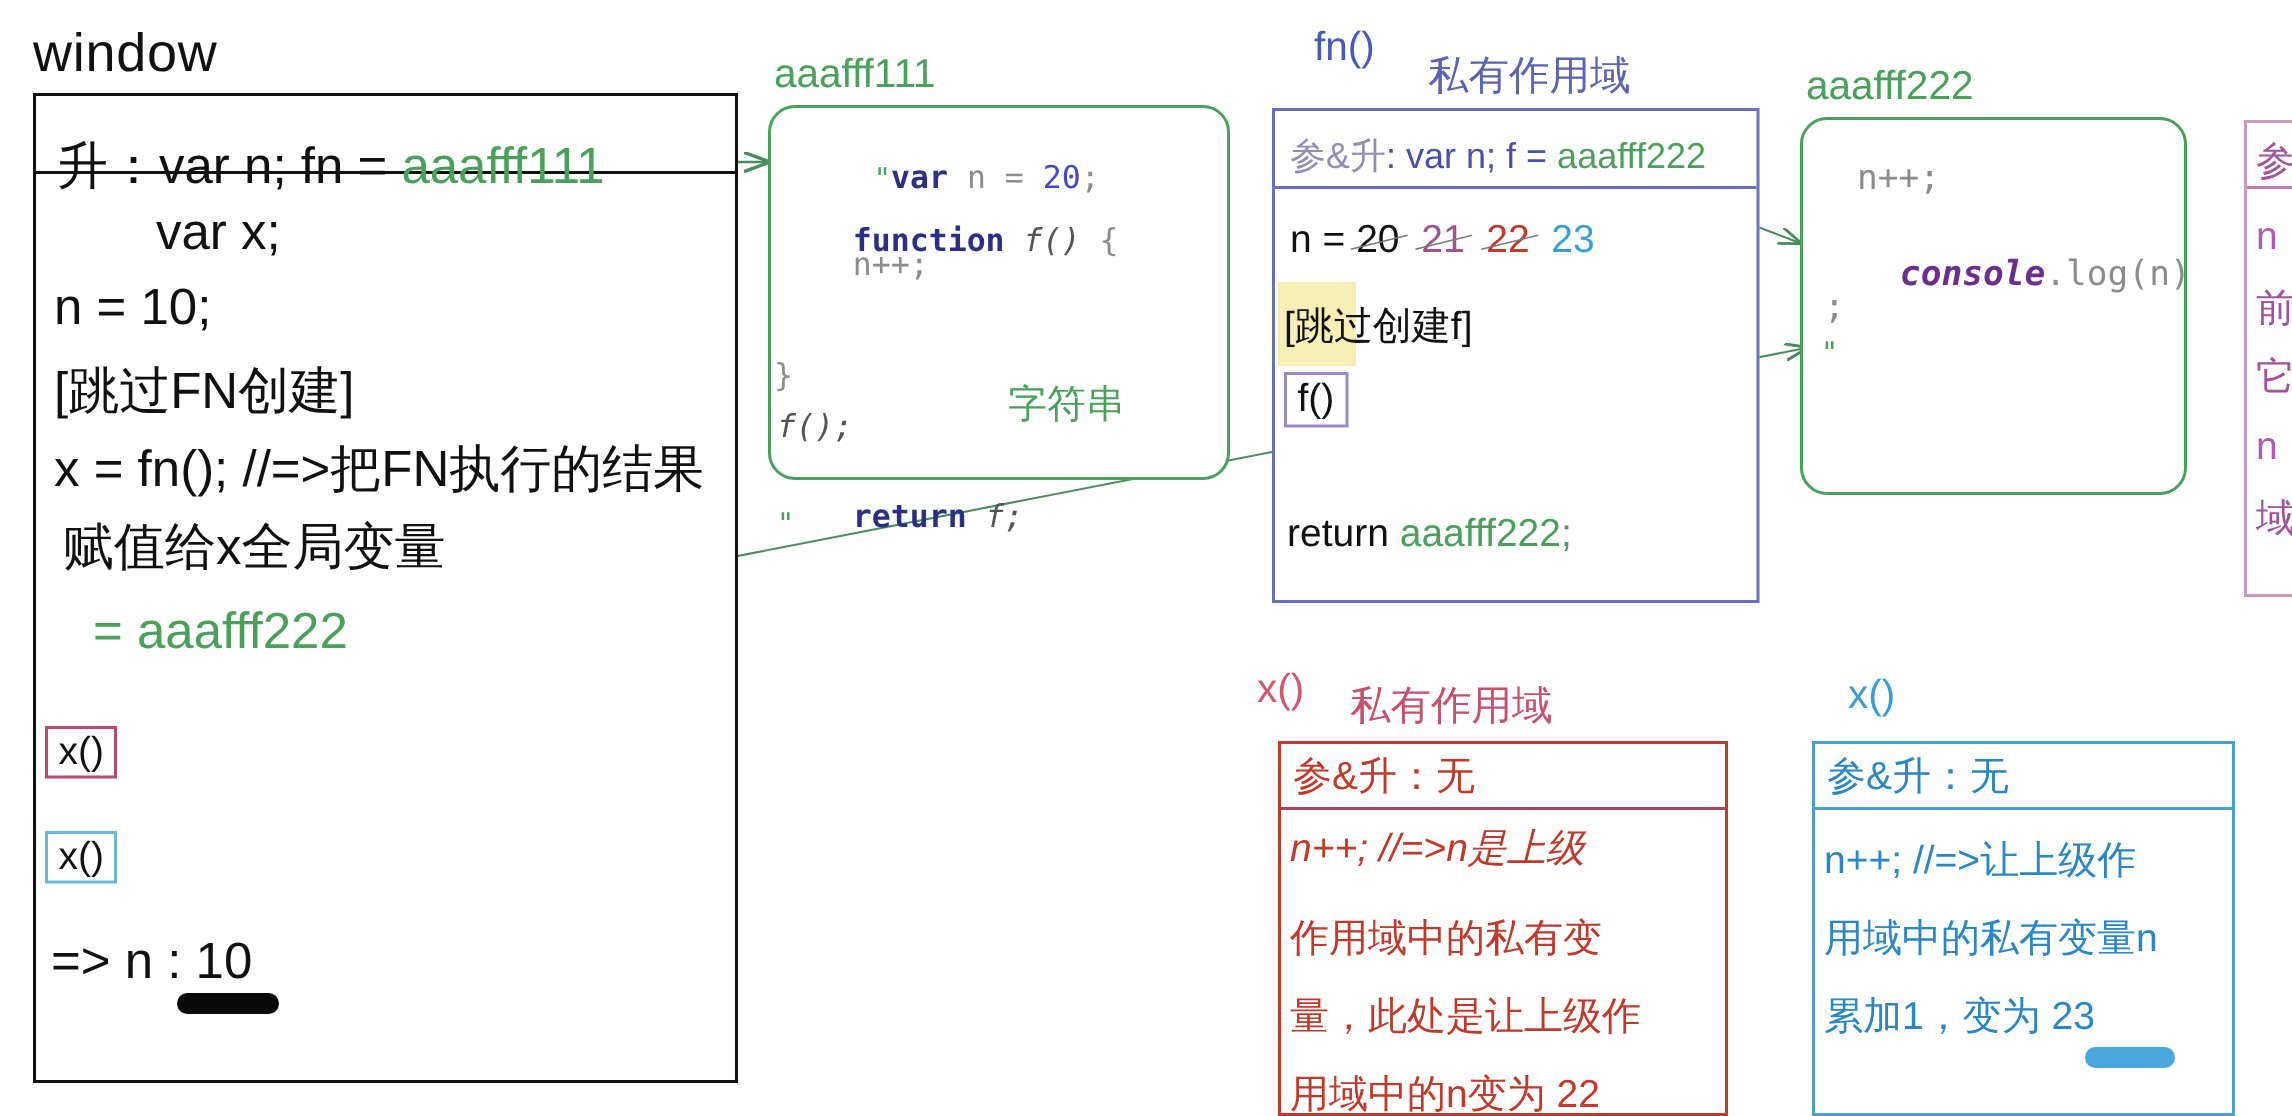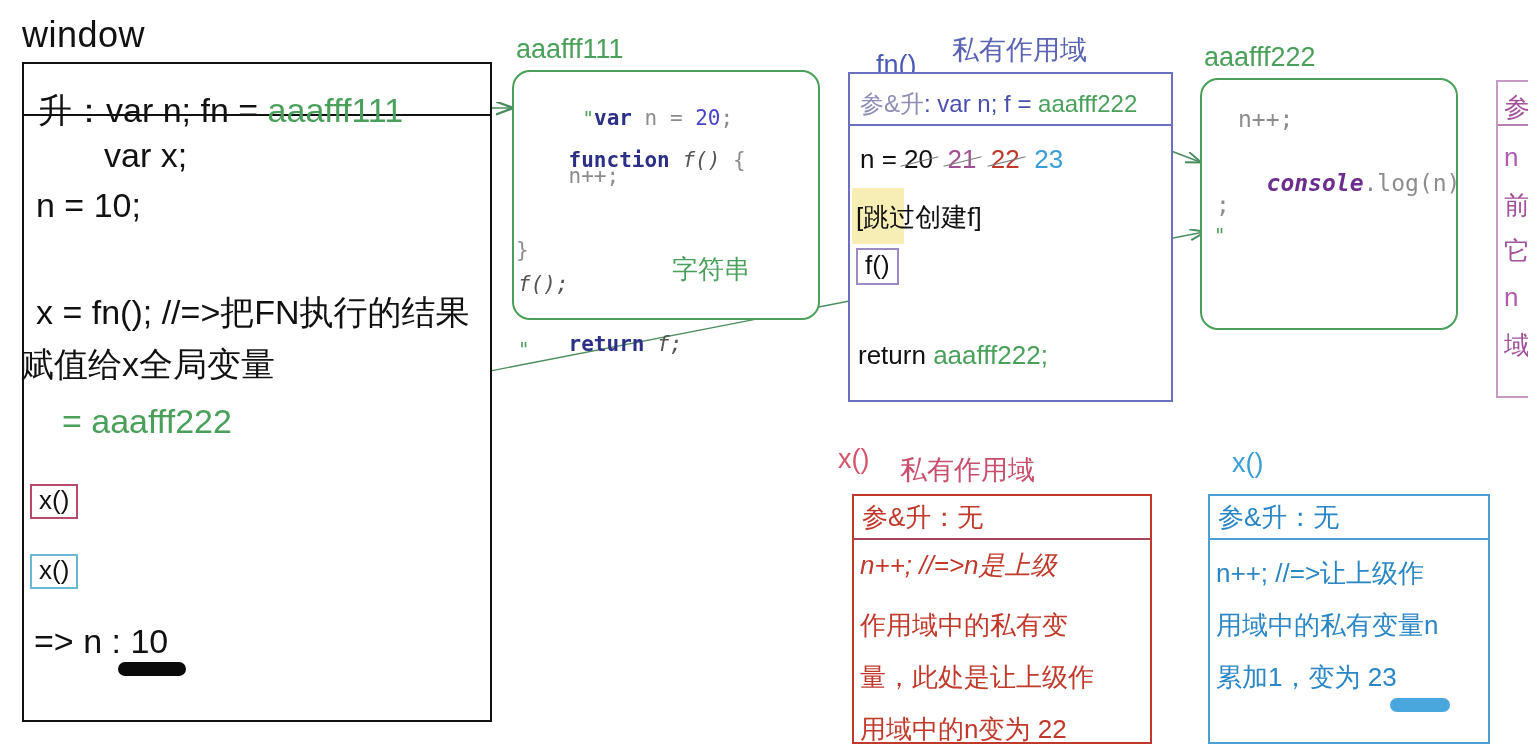--- a/index.html
+++ b/index.html
@@ -47,21 +47,21 @@
   .code{font-family:"DejaVu Sans Mono","Liberation Mono",monospace;font-size:21px;white-space:pre;}
   .kw{color:#2b2f86;font-weight:bold;}
   .num{color:#4646c8;}
   .plain{color:#8c8c8c;}
   .ident{color:#555;font-style:italic;}
   .conso{color:#6b2d8e;font-style:italic;font-weight:bold;}
   .quote{color:#4aa05a;font-size:19px;}
   #zifuchuan{left:672px;top:252px;font-size:26px;color:#4aa05a;}
 
   
-  #fn-label{left:876px;top:16px;font-size:27px;color:#4a59b8;margin-top:34px;}
+  #fn-label{left:876px;top:16px;font-size:27px;color:#4a59b8;}
   #fn-title{left:952px;top:32px;font-size:27px;color:#5b63b5;}
   #fn-box{
     left:848px;top:72px;width:325px;height:330px;
     border:2px solid #6a6fbf;background:#fff;box-sizing:border-box;
   }
   #fn-hoist{
     left:850px;top:74px;width:321px;height:52px;
     border-bottom:2px solid #6a6fbf;box-sizing:border-box;
   }
   .fnhead{font-size:24px;color:#4a4fae;white-space:nowrap;}
@@ -152,22 +152,23 @@
   <div class="abs" id="window-box"></div>
 
   <div class="abs" id="window-hoist"></div>
 
   <div class="abs wline" style="left:38px;top:88px;">
     <span>升：</span><span>var n;  fn = </span><span class="grn">aaafff111</span>
   </div>
 
   <div class="abs wline" style="left:104px;top:136px;">var x;</div>
   <div class="abs wline" style="left:36px;top:186px;">n = 10;</div>
+  <div class="abs wline" style="left:36px;top:238px;">[跳过FN创建]</div>
   <div class="abs wline" style="left:36px;top:290px;">x = fn();  //=&gt;把FN执行的结果</div>
-  <div class="abs wline" style="left:20px;top:342px;">赋值给x全局变量</div>
+  <div class="abs wline" style="left:42px;top:342px;">赋值给x全局变量</div>
   <div class="abs wline grn" style="left:62px;top:402px;">= aaafff222</div>
 
   <div class="abs chip" style="left:30px;top:484px;">x()</div>
   <div class="abs chip blue" style="left:30px;top:554px;">x()</div>
 
   <div class="abs wline" style="left:34px;top:622px;">=&gt; n : 10</div>
   <div class="abs redact" style="left:118px;top:662px;width:68px;height:14px;"></div>
 
   <div class="abs" id="aaafff111-label">aaafff111</div>
   <div class="abs" id="aaafff111-box"></div>

